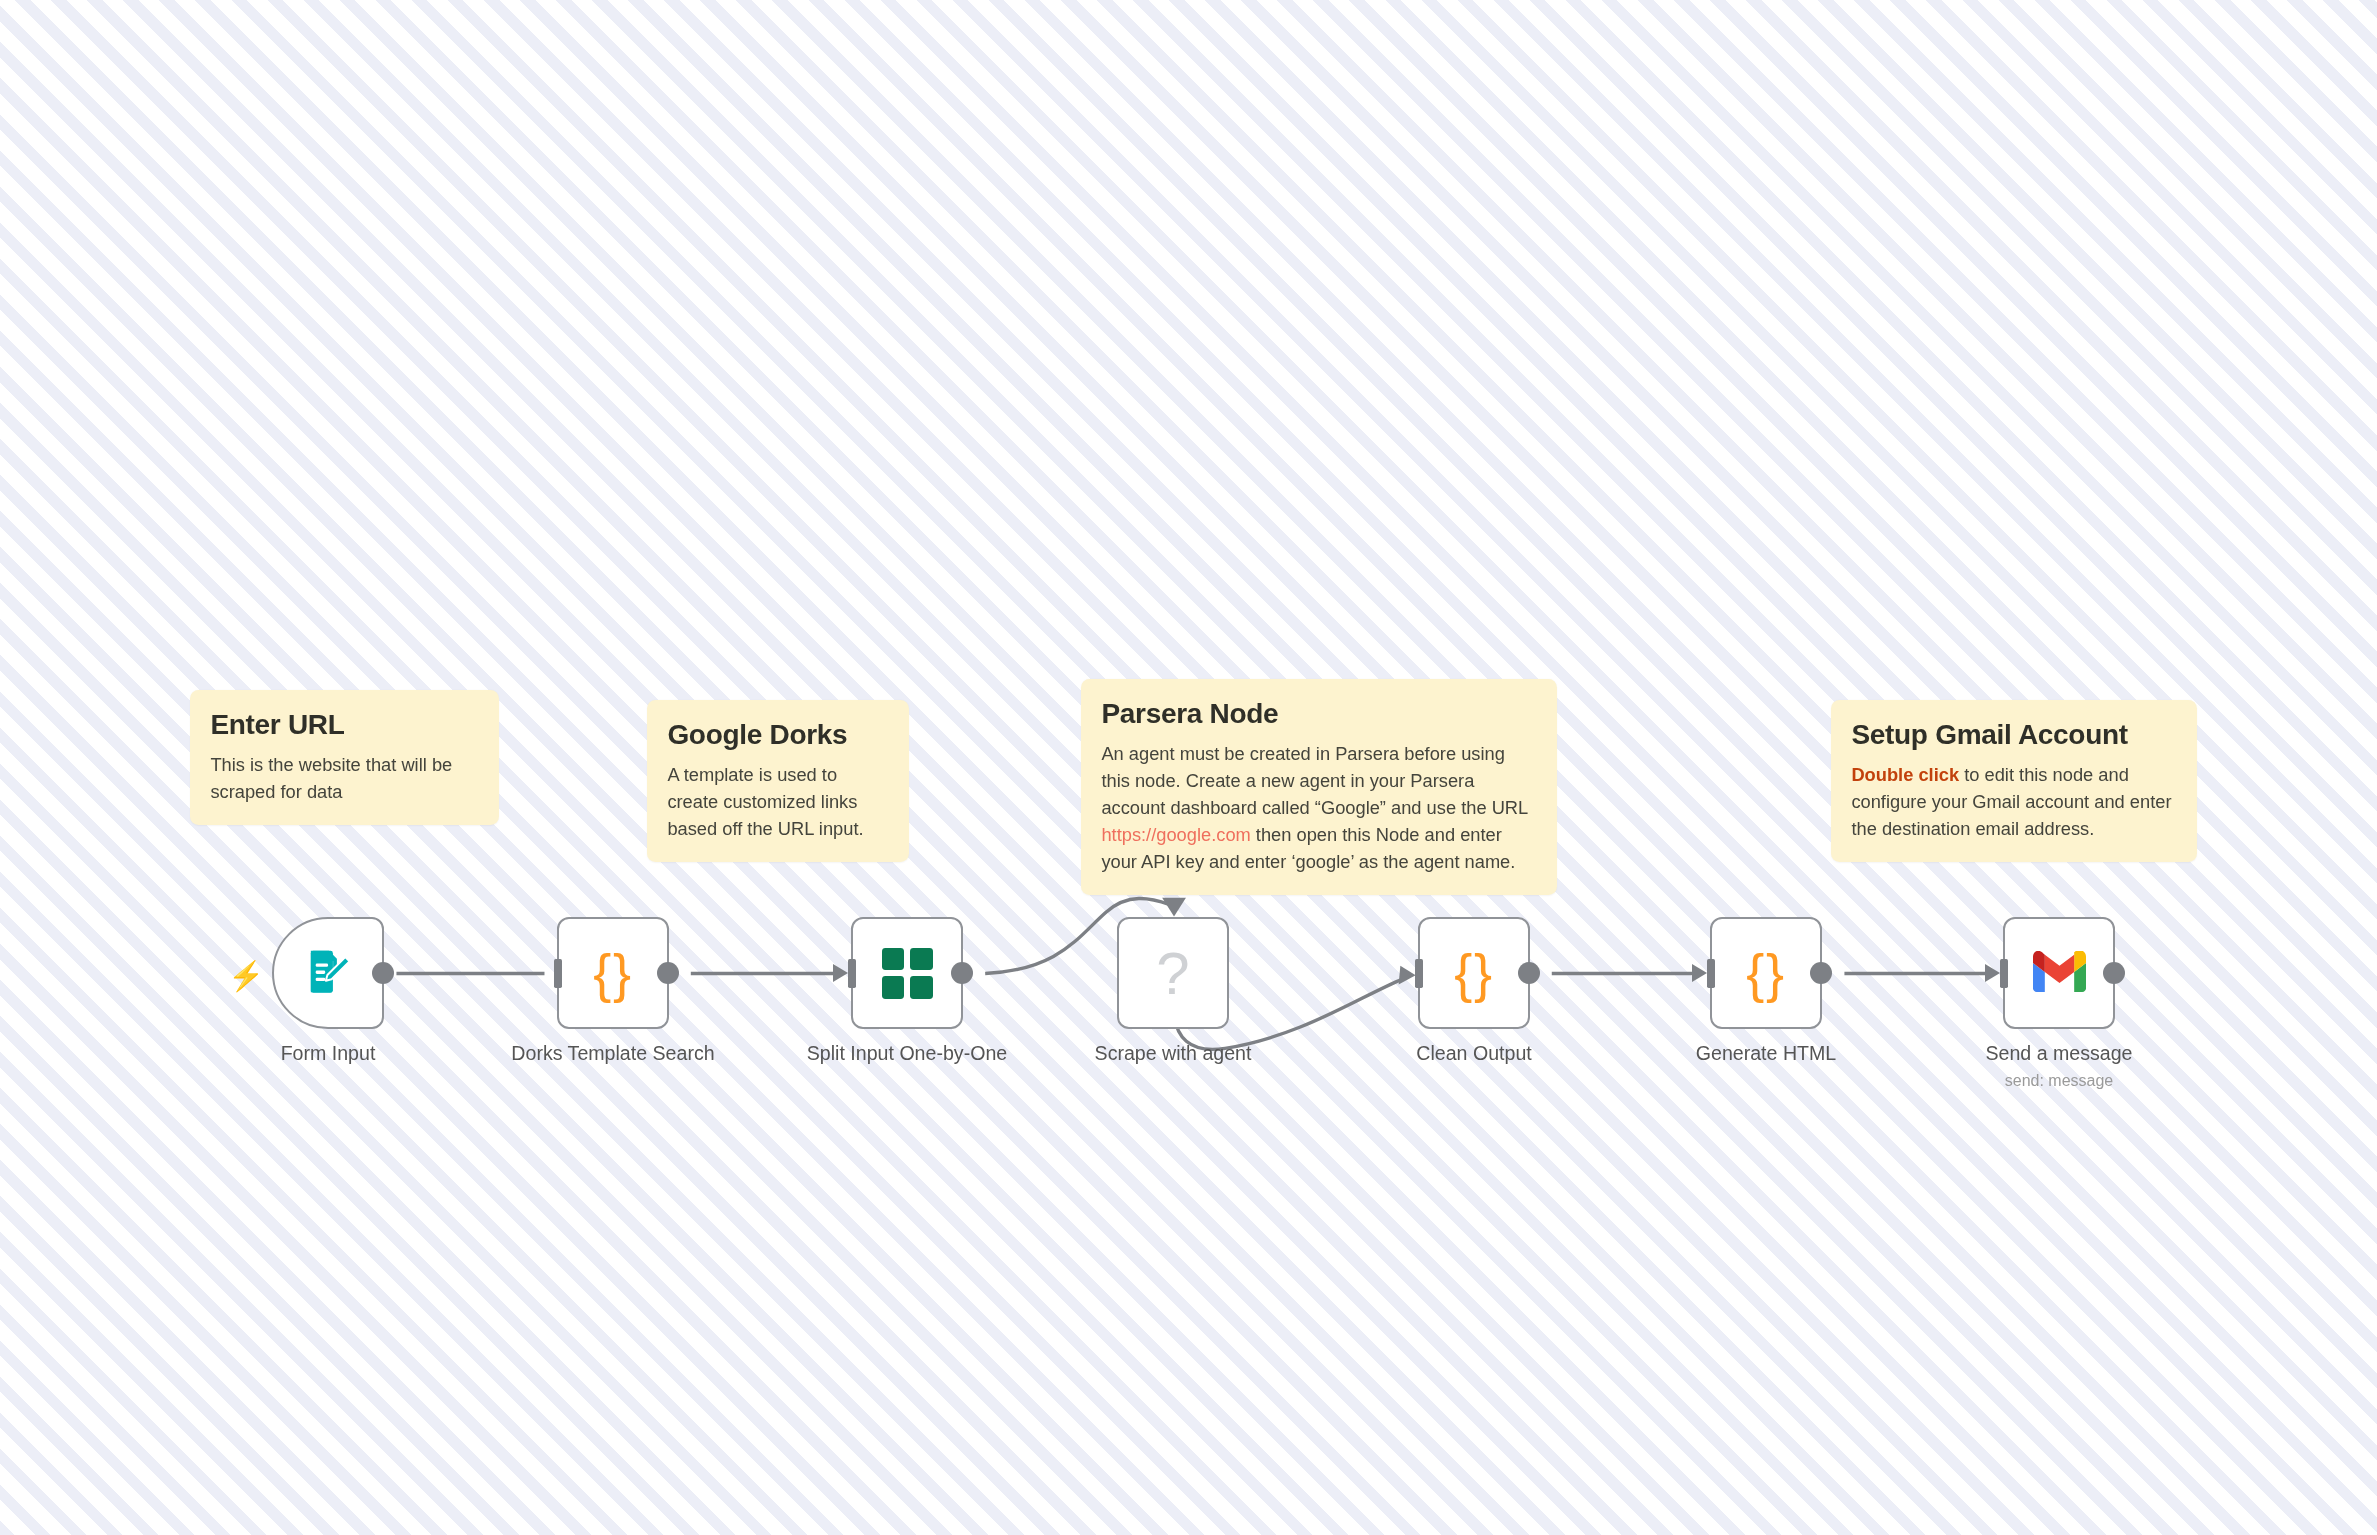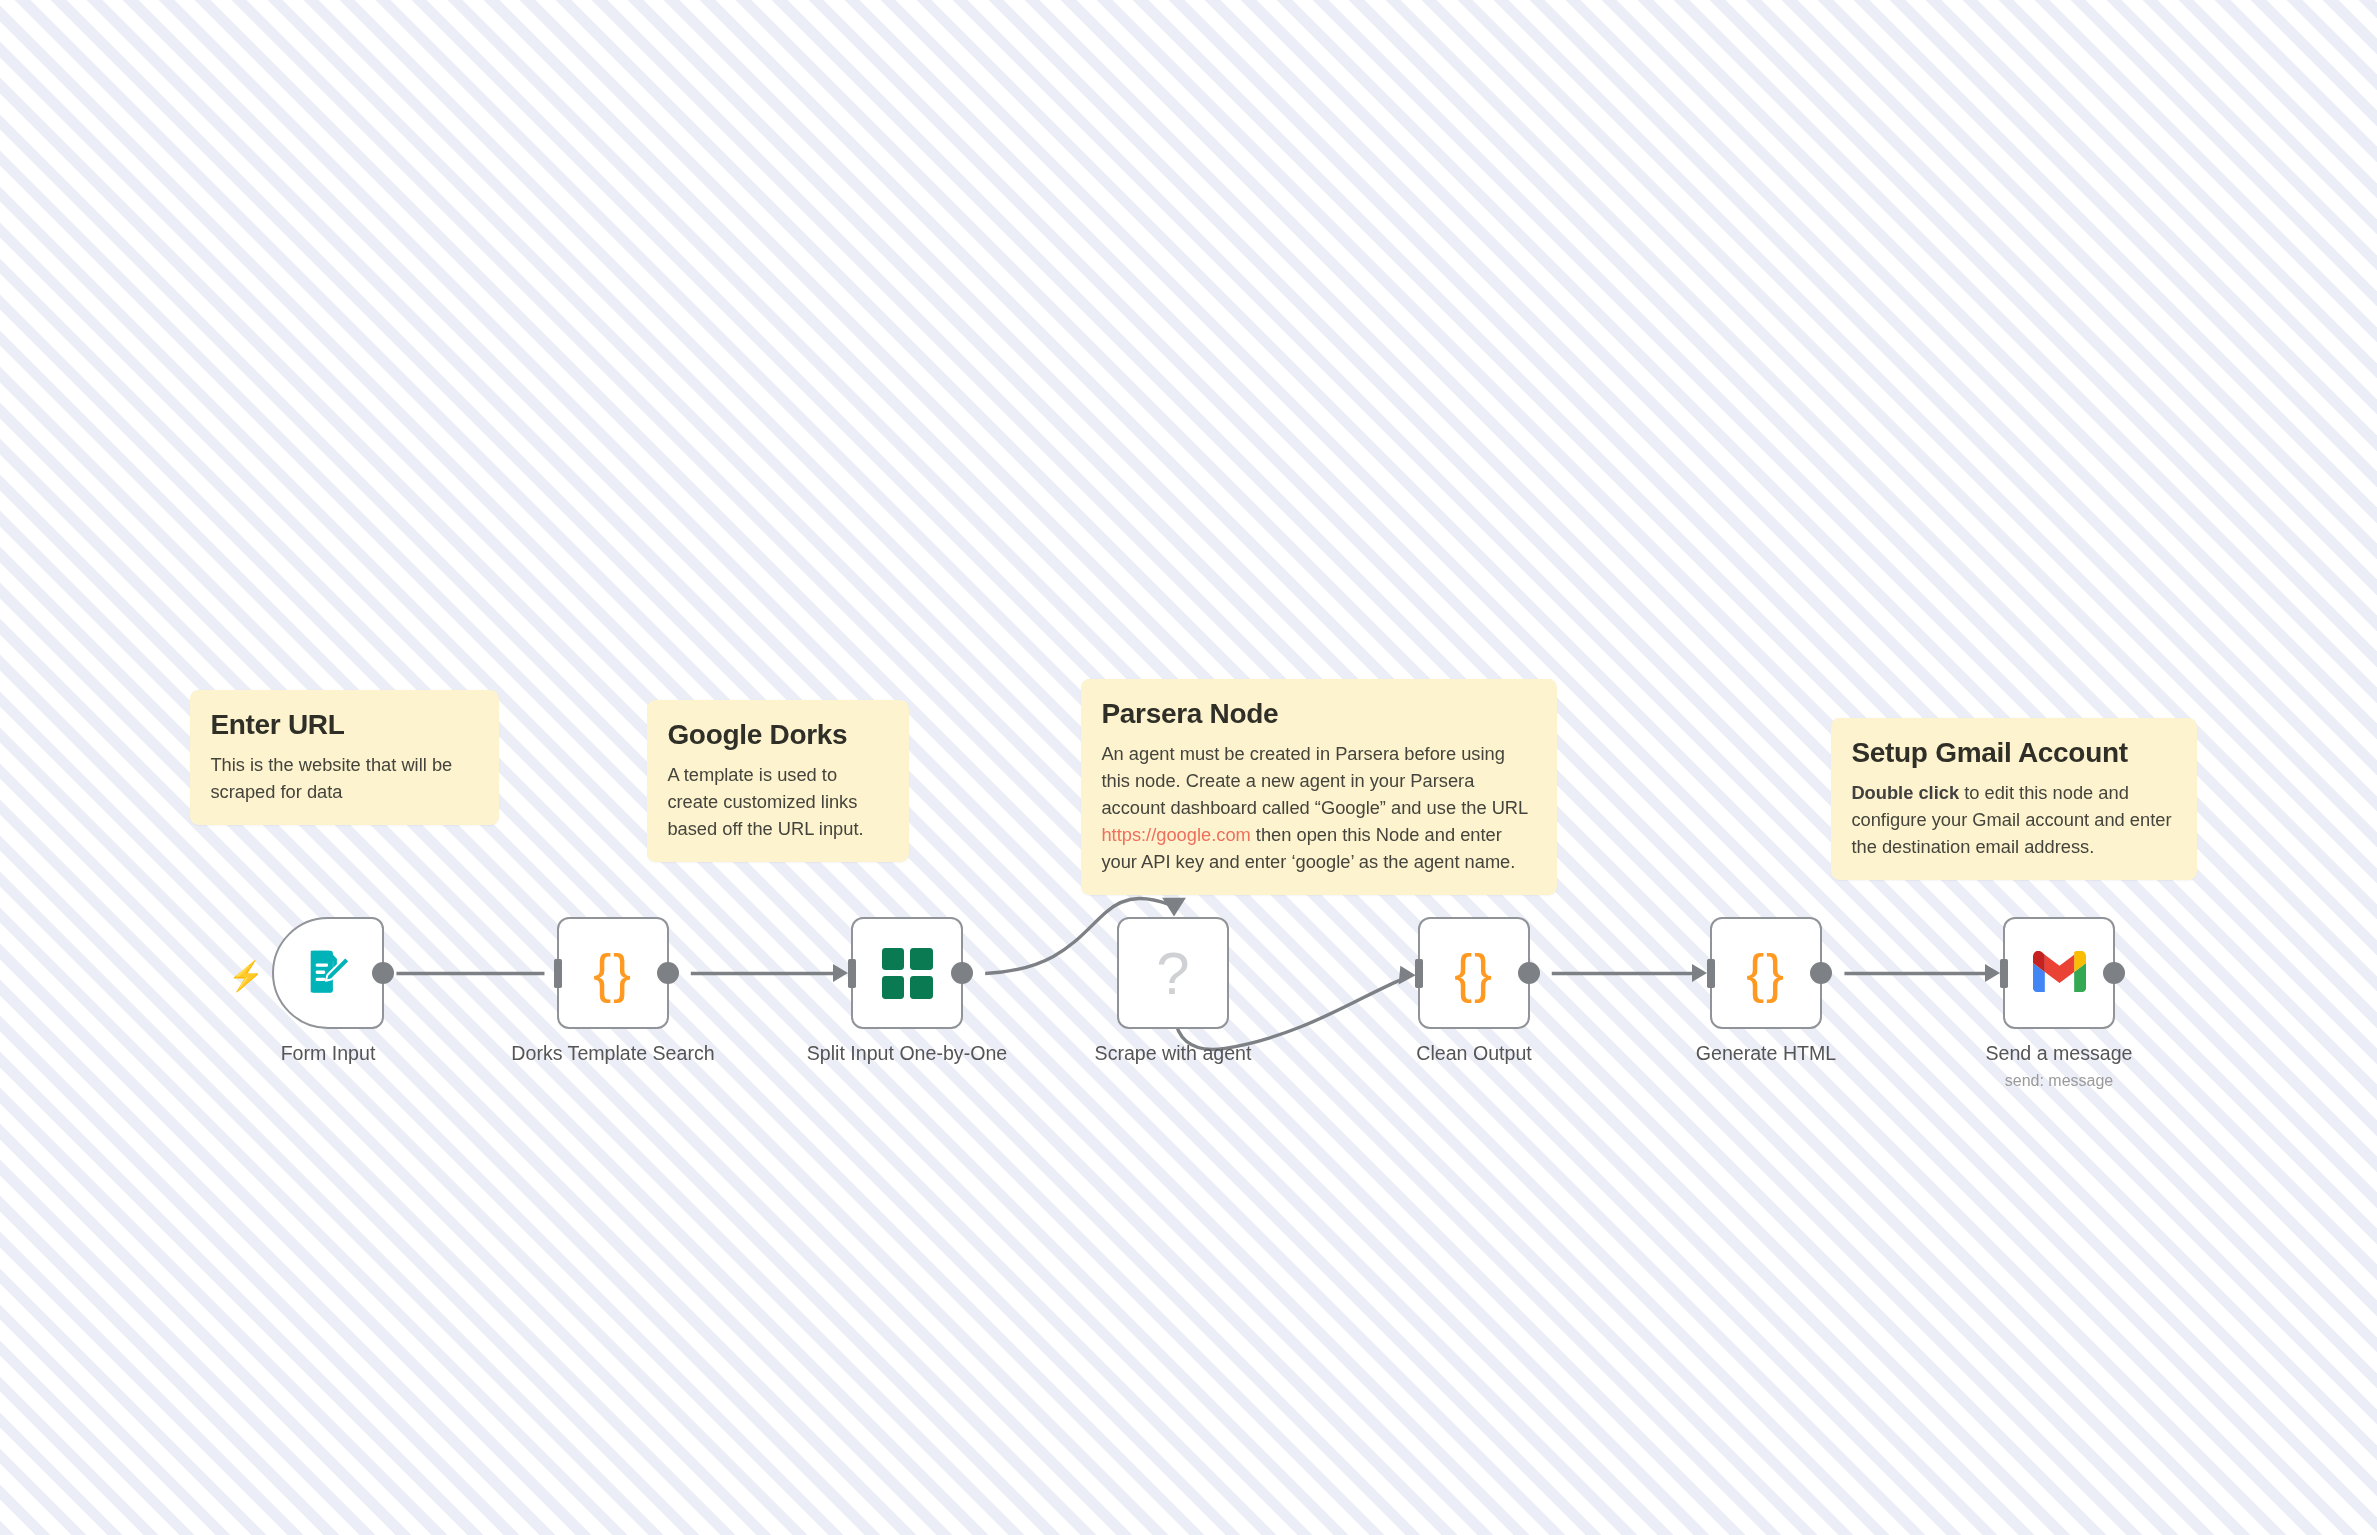--- a/index.html
+++ b/index.html
@@ -43,21 +43,21 @@
     letter-spacing: -0.3px;
     margin: 0 0 10.2px 0;
     line-height: 1.12;
   }
   .sticky-body {
     font-size: 18.3px;
     color: #44443c;
     line-height: 1.48;
     margin: 0;
   }
-  .sticky-body b { font-weight: 700; color: #404040; }
+  .sticky-body b { font-weight: 700; color: #c2410c; }
   .sticky-link { color: #ef6f5d; }
 
   
   .node-wrap {
     position: absolute;
     width: 112px;
   }
   .node-box {
     position: relative;
     width: 112px;
@@ -224,21 +224,21 @@
   <div class="sticky" style="left:647px; top:700px; width:262px;">
     <div class="sticky-title">Google Dorks</div>
     <div class="sticky-body">A template is used to create customized links based off the URL input.</div>
   </div>
 
   <div class="sticky" style="left:1081px; top:679px; width:476px;">
     <div class="sticky-title">Parsera Node</div>
     <div class="sticky-body"><span>An agent must be created in Parsera before using this node. Create a new agent in your Parsera account dashboard called “Google” and use the URL </span><a class="sticky-link" href="#" style="text-decoration:none;">https://google.com</a><span> then open this Node and enter your API key and enter ‘google’ as the agent name.</span></div>
   </div>
 
-  <div class="sticky" style="left:1831px; top:700px; width:366px;margin-top:18px;">
+  <div class="sticky" style="left:1831px; top:700px; width:366px;">
     <div class="sticky-title">Setup Gmail Account</div>
     <div class="sticky-body"><b>Double click</b><span> to edit this node and configure your Gmail account and enter the destination email address.</span></div>
   </div>
 
   <div class="node-wrap" style="left:272px; top:917px;">
     <span class="bolt" style="left:-44px; top:45px;">⚡</span>
     <div class="node-box trigger">
       <span>
         <svg width="53" height="53" viewBox="0 0 24 24" aria-hidden="true">
           <path d="M4 2.6h8.2l3.6 3.6v3.1l-1.7 1.7V7.3h-3V3.9H5.4v16.2h8.2v1.3H4z" fill="#00b3b8"></path>

